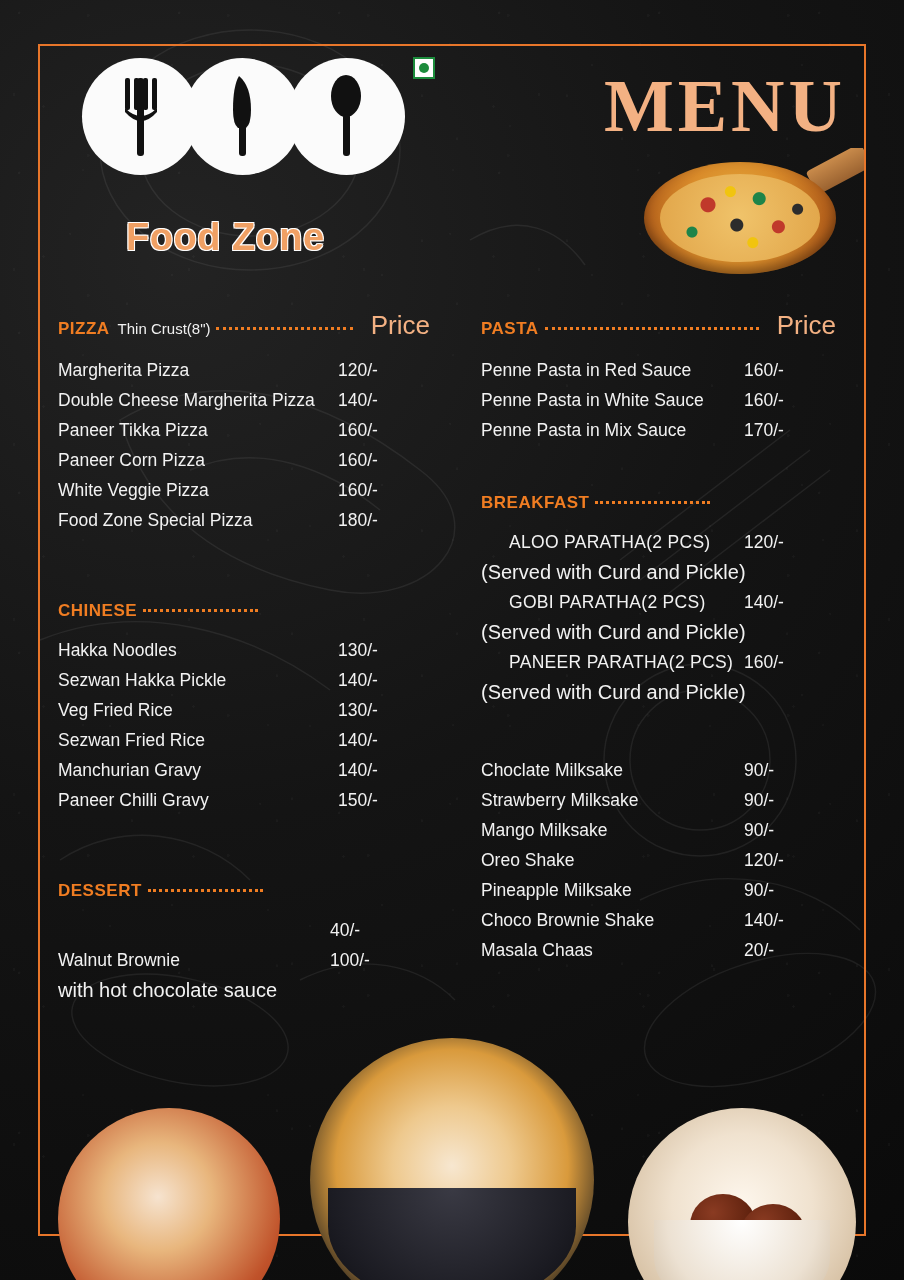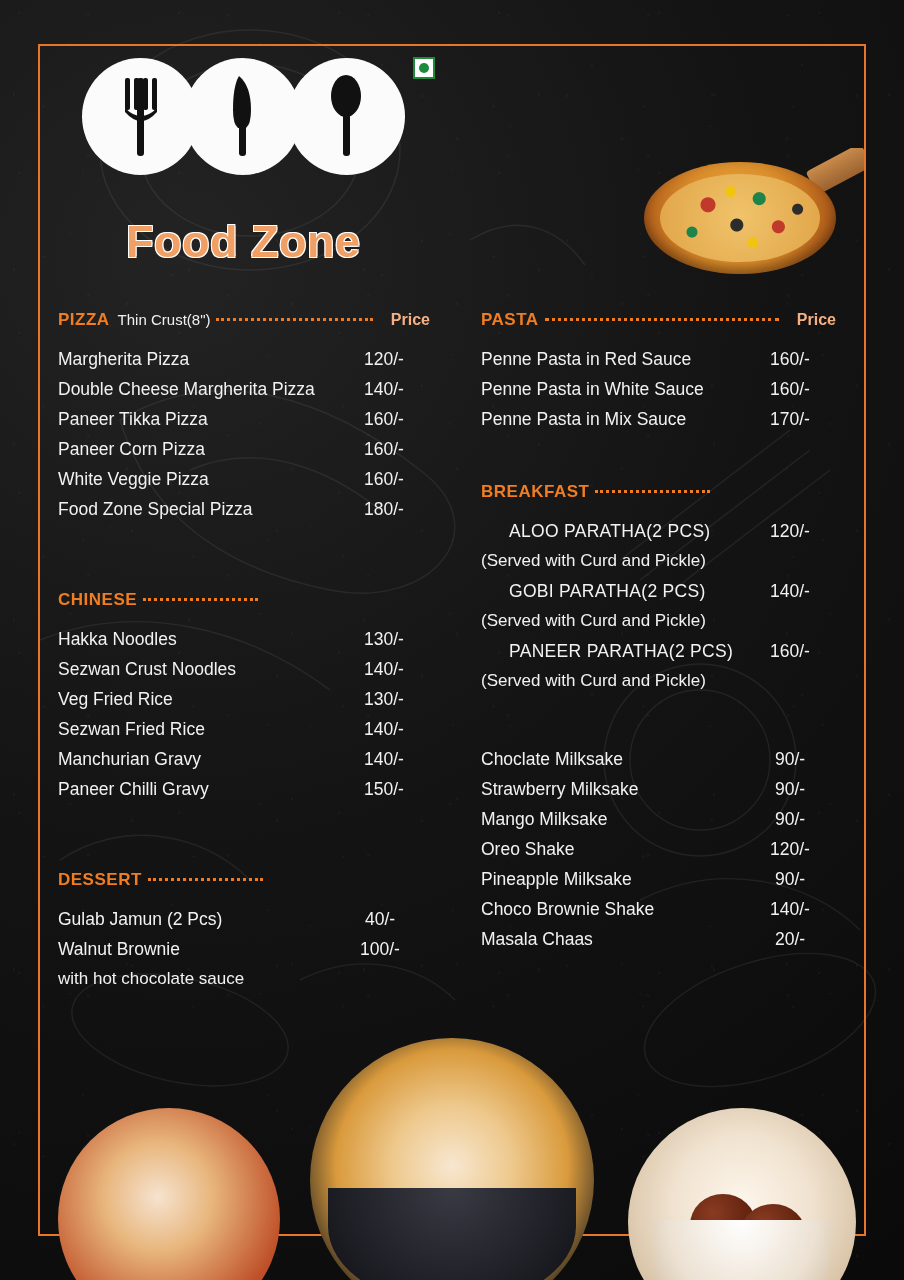--- a/index.html
+++ b/index.html
@@ -66,21 +66,21 @@
     border: 2px solid #1c8c3c; background: #fff;
   }
   .veg-mark i {
     position: absolute; left: 50%; top: 50%;
     transform: translate(-50%,-50%);
     width: 10px; height: 10px; border-radius: 50%;
     background: #1c8c3c; display: block;
   }
   .brand {
     position: absolute; left: 126px; top: 216px;
-    font-size: 45px; font-weight: 700; letter-spacing: 0.5px;
+    font-size: 38px; font-weight: 700; letter-spacing: 0.5px;
     color: #f0a064;
     text-shadow: 0 0 1px #fff, 1px 1px 0 #fff, -1px 1px 0 #fff, 1px -1px 0 #fff, -1px -1px 0 #fff;
   }
   .menu-title {
     position: absolute; right: 58px; top: 64px;
     font-family: "Liberation Serif", serif;
     font-size: 74px; font-weight: 700; letter-spacing: 4px;
     color: #f3b183;
   }
 
@@ -100,35 +100,35 @@
   }
   .sec-sub {
     font-size: 15px; color: #f0f0f0; margin-left: 8px; font-weight: 400;
   }
   .dots {
     flex: 1; margin-left: 6px; position: relative; top: -4px;
     border-bottom: 3px dotted #f07d22; height: 1px; min-width: 20px;
   }
   .dots.short { max-width: 120px; flex: none; width: 115px; }
   .price-head {
-    font-size: 16px; color: #f3b183; font-weight: 700; margin-left: 18px;
+    font-size: 26px; color: #f3b183; font-weight: 400; margin-left: 18px;
     white-space: nowrap;
   }
   .items { list-style: none; }
   .item {
     display: flex; align-items: baseline;
     font-size: 17.5px; color: #f2f2f2;
     line-height: 30px;
     white-space: nowrap;
   }
   .item .name { flex: 0 0 auto; }
   .item .spacer { flex: 1 1 auto; min-width: 8px; }
-  .item .price { flex: 0 0 auto; text-align: center; }
+  .item .price { flex: 0 0 auto; text-align: left; }
   .item.caps .name { letter-spacing: 0.3px; margin-left: 28px; }
-  .note { font-size: 17px; color: #f2f2f2; line-height: 30px; }
+  .note { font-size: 20px; color: #f2f2f2; line-height: 30px; }
 
   .gap-lg { height: 58px; }
   .gap-md { height: 40px; }
 
   
   .pw-90   { width: 92px; }
   .pw-100  { width: 100px; }
 
   
   .photo { position: absolute; border-radius: 50%; overflow: hidden; }
@@ -249,20 +249,21 @@
           </g>
         </svg>
       </div>
     </div>
 
     <div class="veg-mark">
         <i></i>
       </div>
 
     <div class="brand">Food Zone</div>
+    <div class="menu-title">MENU</div>
 
     <div class="photo photo-pizza">
       <div class="pizza-peel"></div>
       <div class="pizza-base"></div>
       <div class="pizza-top"></div>
     </div>
 
     <div class="col-left">
 
       <div class="section">
@@ -313,21 +314,21 @@
           <span class="sec-title">CHINESE</span>
           <span class="dots short"></span>
         </div>
         <ul class="items">
           <li class="item">
               <span class="name">Hakka Noodles</span>
               <span class="spacer"></span>
               <span class="price pw-90">130/-</span>
             </li>
           <li class="item">
-              <span class="name">Sezwan Crust Noodles</span>
+              <span class="name">Sezwan Hakka Pickle</span>
               <span class="spacer"></span>
               <span class="price pw-90">140/-</span>
             </li>
           <li class="item">
               <span class="name">Veg Fried Rice</span>
               <span class="spacer"></span>
               <span class="price pw-90">130/-</span>
             </li>
           <li class="item">
               <span class="name">Sezwan Fried Rice</span>
@@ -349,21 +350,20 @@
 
       <div class="gap-lg"></div>
 
       <div class="section">
         <div class="sec-head">
           <span class="sec-title">DESSERT</span>
           <span class="dots short"></span>
         </div>
         <ul class="items">
           <li class="item">
-              <span class="name">Gulab Jamun (2 Pcs)</span>
               <span class="spacer"></span>
               <span class="price pw-100">40/-</span>
             </li>
           <li class="item">
               <span class="name">Walnut Brownie</span>
               <span class="spacer"></span>
               <span class="price pw-100">100/-</span>
             </li>
         </ul>
         <div class="note">with hot chocolate sauce</div>

